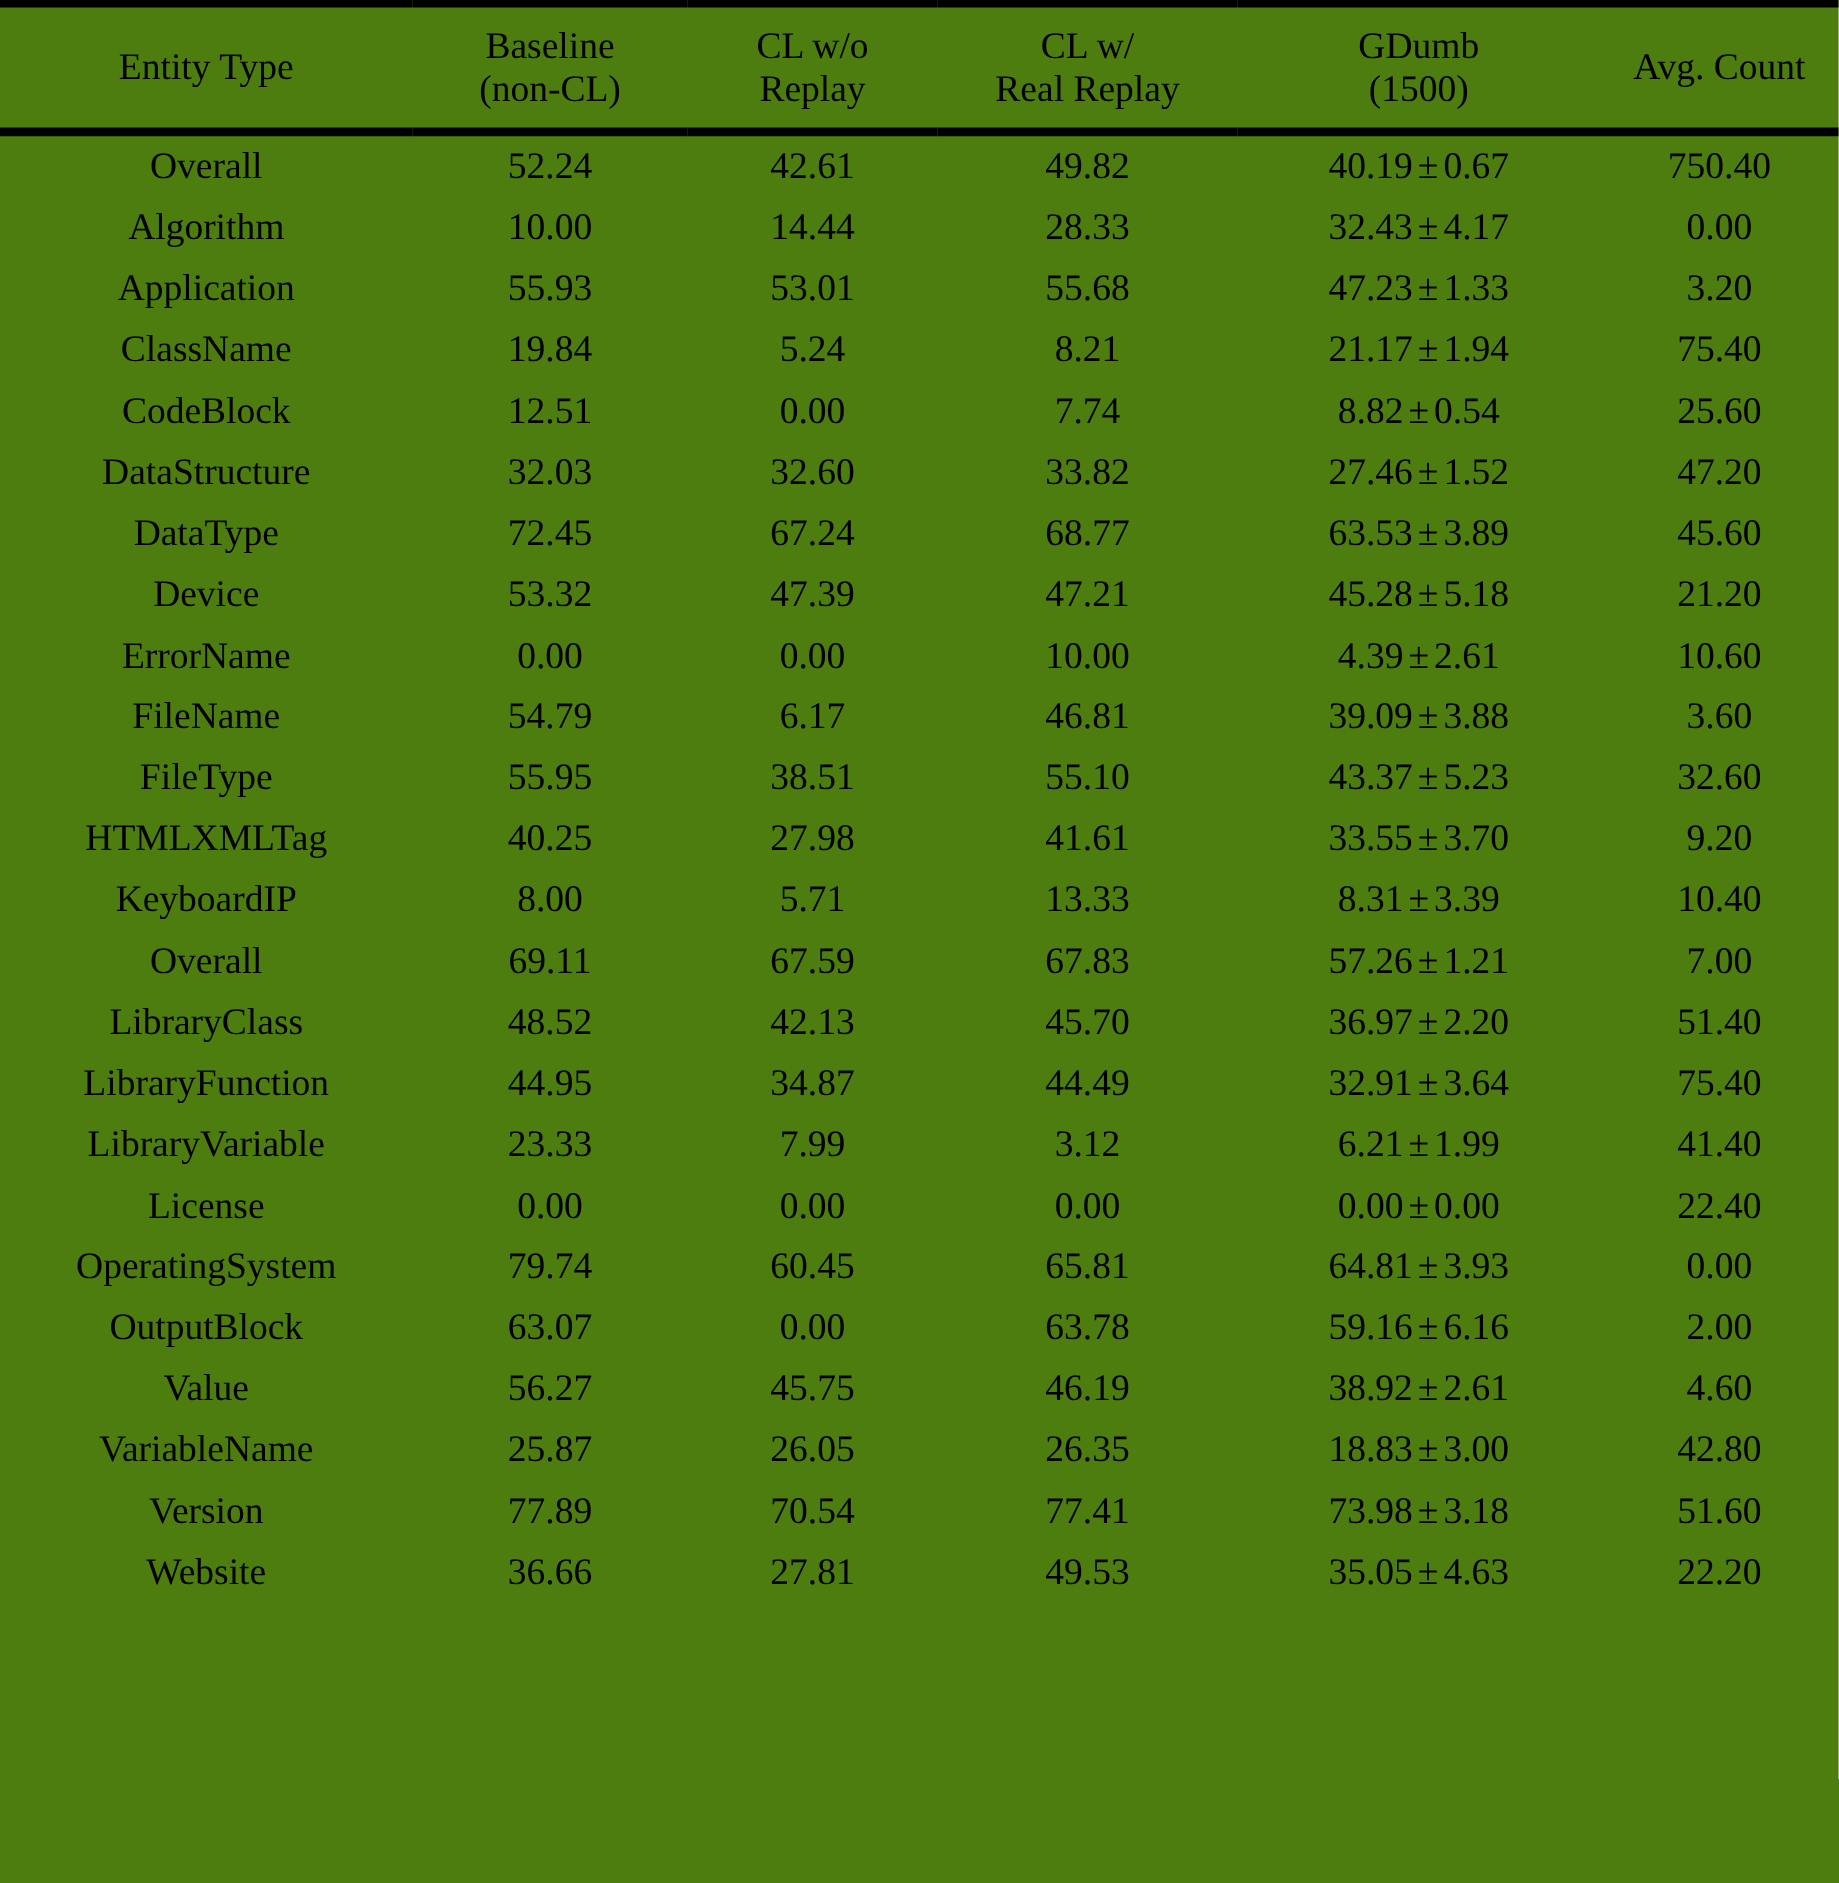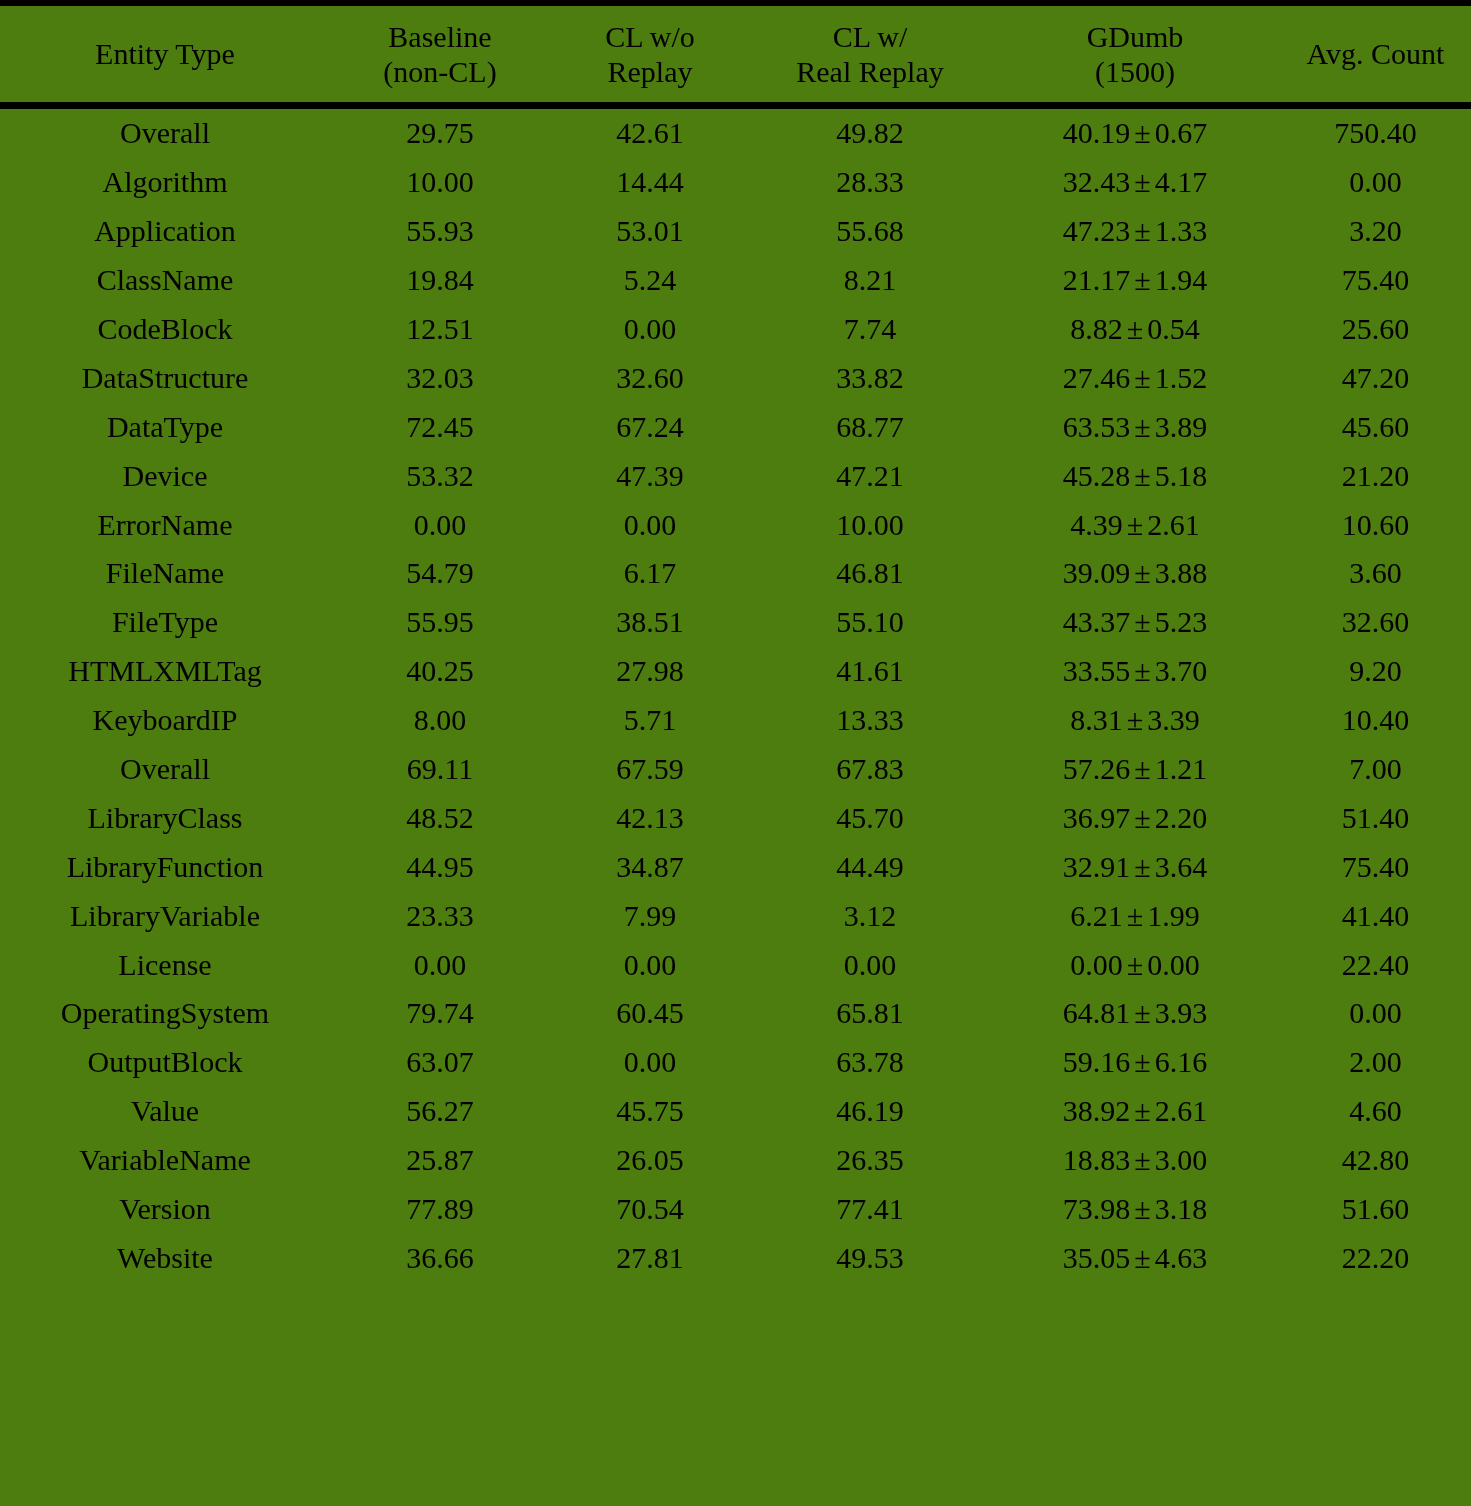--- a/index.html
+++ b/index.html
@@ -113,21 +113,21 @@
         <th>
             <div class="hdr-cell">
               <span class="hdr-line">Avg. Count</span>
             </div>
           </th>
       </tr>
     </thead>
     <tbody id="tbody">
         <tr class="midrule-row">
           <td class="entity">Overall</td>
-          <td>29.75</td>
+          <td>52.24</td>
           <td>42.61</td>
           <td>49.82</td>
           <td><span>40.19</span><span class="pm">±</span><span>0.67</span></td>
           <td>750.40</td>
         </tr>
         <tr>
           <td class="entity">Algorithm</td>
           <td>10.00</td>
           <td>14.44</td>
           <td>28.33</td>

